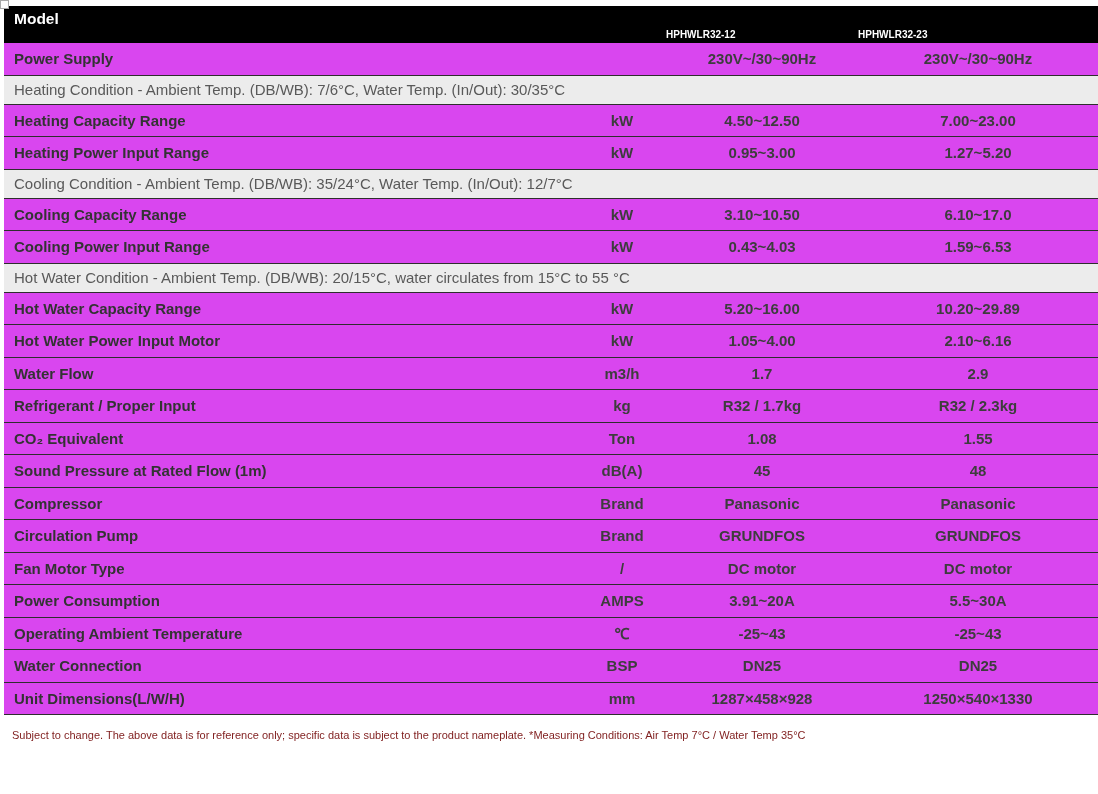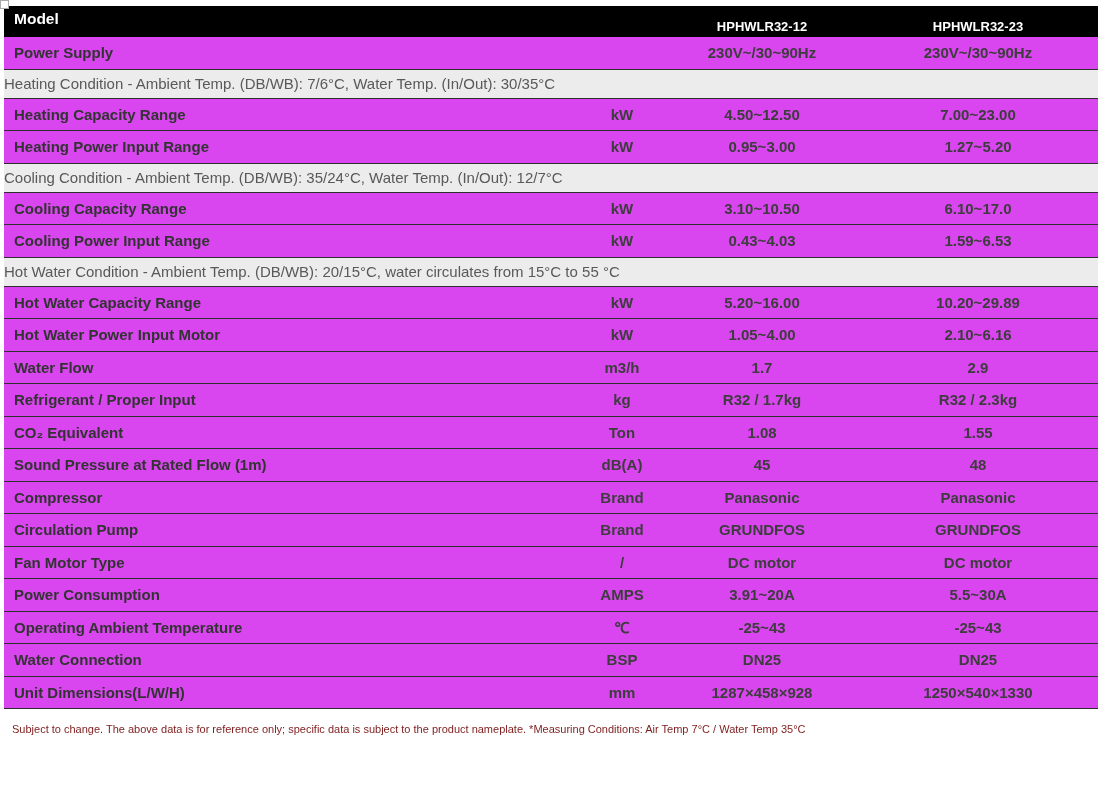--- a/index.html
+++ b/index.html
@@ -16,35 +16,35 @@
     background:#fdfdfd;
     border:1px solid #a9a9a9;
     z-index:2;
   }
   .spec-table { margin:6px 0 0 4px; }
 
   .header-row {
     display:grid;
     grid-template-columns:574px 88px 192px 240px;
     background:#000000;
-    height:31px;
+    height:37px;
   }
   .model-label {
     grid-column:1 / span 2;
     color:#ffffff;
     font-weight:bold;
     font-size:15.5px;
     padding:4px 0 0 10px;
     align-self:start;
   }
   .model-cell {
     color:#ffffff;
     font-weight:bold;
-    font-size:13px;
-    text-align:center;
+    font-size:10px;
+    text-align:left;
     align-self:end;
     padding-bottom:3px;
   }
 
   .row {
     display:grid;
     grid-template-columns:574px 88px 192px 240px;
     align-items:center;
     border-bottom:1.5px solid #2e2e2e;
   }
@@ -66,20 +66,21 @@
   }
 
   .section-row {
     height:28px;
     background:#ececec;
     display:flex;
     align-items:center;
     border-bottom:1.5px solid #2e2e2e;
   }
   .section-label {
+    padding-left:10px;
     font-size:15px;
     font-weight:normal;
     color:#595959;
     white-space:nowrap;
   }
 
   .footer-note {
     padding:14px 6px 0 12px;
     font-size:11px;
     color:#7f1d1d;

